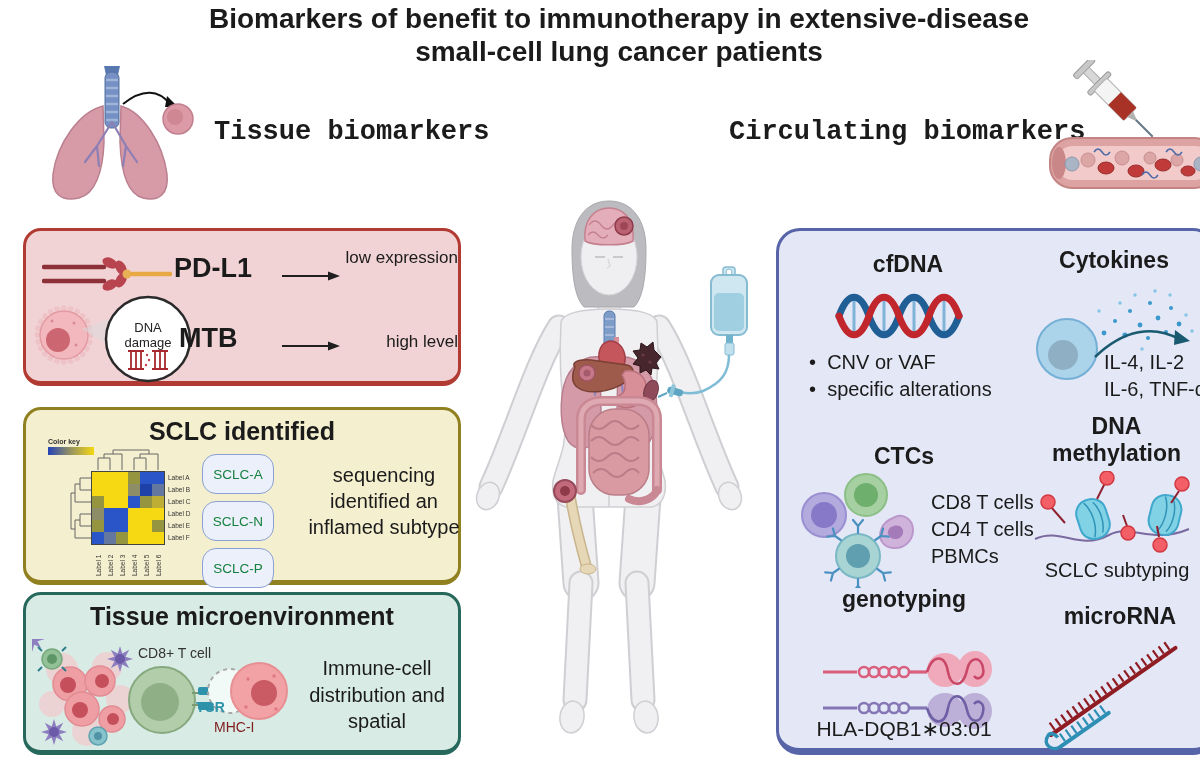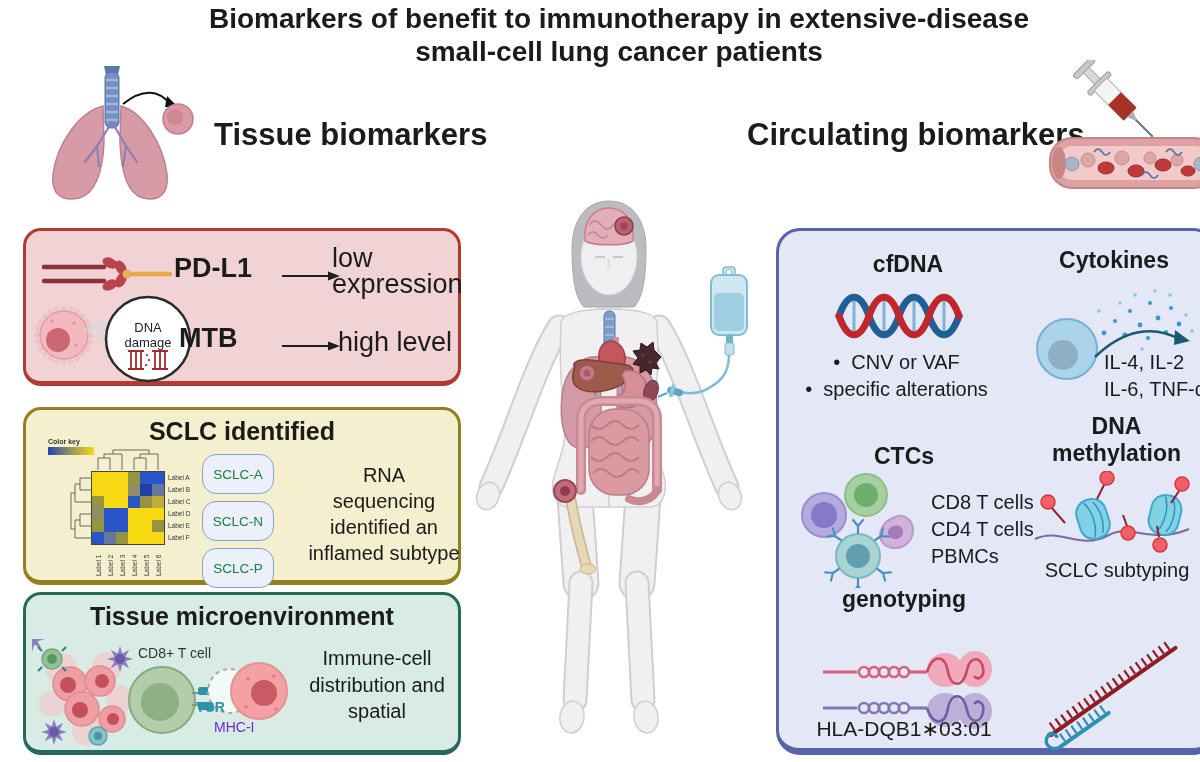--- a/index.html
+++ b/index.html
@@ -3,33 +3,33 @@
 <meta charset="utf-8">
 <style>
   * { margin:0; padding:0; box-sizing:border-box; }
   body { font-family:"Liberation Sans", sans-serif; background:#fff; }
   #fig { position:relative; width:1200px; height:762px; background:#ffffff; overflow:hidden; color:#1b1b1b;margin-left:19px; }
   .abs { position:absolute; }
   svg { display:block; }
 
   
   #main-title { left:0; right:0; top:2px; text-align:center; font-size:28px; font-weight:700; line-height:33px; }
-  .subhead { font-size:31px; font-weight:700; }
+  .subhead { font-size:27px; font-weight:700;font-family:Liberation Mono, monospace; }
   #tissue-head { left:195px; top:117px; }
-  #circ-head { left:728px; top:117px; }
+  #circ-head { left:710px; top:117px; }
 
   
   .box { position:absolute; border-radius:18px; }
   #marker-box { left:4px; top:228px; width:438px; height:158px; background:#F2D3D5; border:3px solid #B13A32; border-bottom-width:5px;padding-left:45px; }
   #subtyping-box { left:4px; top:407px; width:438px; height:178px; background:#F4EFCE; border:3px solid #91801F; border-bottom-width:5px; }
   #tme-box { left:4px; top:592px; width:438px; height:163px; background:#D8EBE5; border:3px solid #26695C; border-bottom-width:5px; }
   #circ-box { left:757px; top:228px; width:441px; height:527px; background:#E4E7F6; border:3px solid #5765A8; border-bottom-width:7px; border-radius:24px; }
 
   .big-label { font-size:27px; font-weight:700; }
-  .result { font-size:27px; line-height:26px; text-align:left; }
+  .result { font-size:17px; line-height:26px; text-align:right; }
   .box-title { left:0; right:0; text-align:center; font-size:25px; font-weight:700; }
   .feat-title { text-align:center; font-size:23px; font-weight:700; line-height:27px; }
   .body-text { font-size:20px; line-height:27px; }
 
   
   #pdl1-label { left:148px; top:22px; }
   #mtb-label  { left:153px; top:92px; }
   #res1 { left:306px; top:14px; width:126px; }
   #res2 { left:312px; top:98px; width:120px; }
   #dna-damage-text { left:87px; top:90px; width:70px; font-size:13px; line-height:14.5px; text-align:center; color:#222; }
@@ -45,26 +45,26 @@
   #hm-cols { left:52px; top:110px; display:flex; font-size:6.5px; color:#333; }
   #hm-cols div { width:12px; height:30px; writing-mode:vertical-rl; transform:rotate(180deg); display:flex; align-items:center; }
   #pills { left:176px; top:44px; width:72px; }
   #pills div { height:40px; margin-bottom:7px; border:1.5px solid #8AA0D4; border-radius:14px; background:#ECF0FB; display:flex; align-items:center; justify-content:center; font-size:13.5px; color:#15803d; }
   #sub-note { left:278px; top:52px; width:160px; font-size:20px; line-height:26px; text-align:center; }
 
   
   #tme-title { top:7px; }
   #cd8-label { left:112px; top:50px; font-size:14px; color:#333; }
   #tcr-label { left:170px; top:104px; font-size:14px; font-weight:700; color:#2E93AA; }
-  #mhc-label { left:188px; top:124px; font-size:14px; color:#6d28d9; }
-  #tme-note { left:272px; top:50px; width:158px; font-size:20px; line-height:26.5px; text-align:center; }
+  #mhc-label { left:188px; top:124px; font-size:14px; color:#7f1d1d; }
+  #tme-note { left:272px; top:60px; width:158px; font-size:20px; line-height:26.5px; text-align:center; }
 
   
   #cfdna-title { left:44px; top:20px; width:170px; }
-  #cfdna-bullets { left:5px; top:118px; width:225px; text-align:center; }
+  #cfdna-bullets { left:30px; top:118px; width:225px; }
   #cfdna-bullets div::before { content:"•\00a0\00a0"; }
   #cytokines-title { left:255px; top:16px; width:160px; }
   #il-lines { left:325px; top:118px; }
   #ctcs-title { left:40px; top:212px; width:170px; }
   #ctc-lines { left:152px; top:258px; }
   #meth-title { left:250px; top:182px; width:175px; }
   #meth-note { left:248px; top:328px; width:180px; font-size:20px; text-align:center; }
   #hla-title { left:40px; top:355px; width:170px; }
   #hla-note { left:30px; top:486px; width:190px; font-size:21px; text-align:center; }
   #mirna-title { left:260px; top:372px; width:162px; }
@@ -308,21 +308,20 @@
           <div>Label 6</div>
         </div>
     </div>
     <div class="abs" id="pills">
         <div>SCLC-A</div>
         <div>SCLC-N</div>
         <div>SCLC-P</div>
         <div>SCLC-I</div>
       </div>
     <div class="abs" id="sub-note">
-        <div>RNA</div>
         <div>sequencing</div>
         <div>identified an</div>
         <div>inflamed subtype</div>
       </div>
   </div>
 
   <div class="box" id="tme-box">
     <div class="abs box-title" id="tme-title">Tissue microenvironment</div>
     <svg class="abs" style="left:6px;top:44px" width="112" height="112" viewBox="0 0 112 112">
       <circle cx="30" cy="30" r="16" fill="#f4c9cc" opacity="0.7"></circle>
@@ -509,20 +508,21 @@
           <circle cx="55" cy="62" r="5" stroke-width="2.6"></circle>
           <circle cx="65" cy="62" r="5" stroke-width="2.6"></circle>
           <circle cx="75" cy="62" r="5" stroke-width="2.6"></circle>
           <circle cx="85" cy="62" r="5" stroke-width="2.6"></circle>
         <path d="M91,62 H108" stroke-width="3.2"></path>
         <path d="M108,62 C114,80 126,80 129,62 C132,46 144,46 148,64 C151,78 162,78 164,66 C166,57 159,53 155,58" stroke="#6f5fa5" stroke-width="2.6"></path>
       </g>
     </svg>
     <div class="abs" id="hla-note">HLA-DQB1∗03:01</div>
 
+    <div class="abs feat-title" id="mirna-title">microRNA</div>
     <svg class="abs" style="left:258px;top:408px" width="160" height="115" viewBox="0 0 160 115">
       <g transform="translate(14,96) rotate(-35)">
         <path d="M0,0 H152" stroke="#8e1c22" stroke-width="4" stroke-linecap="round"></path>
         <path d="M6,-2 V-11 M13,-2 V-11 M20,-2 V-11 M27,-2 V-11 M34,-2 V-11 M41,-2 V-11 M48,-2 V-11 M55,-2 V-11 M62,-2 V-11 M69,-2 V-11 M76,-2 V-11 M83,-2 V-11 M90,-2 V-11 M97,-2 V-11 M104,-2 V-11 M111,-2 V-11 M118,-2 V-11 M125,-2 V-11 M132,-2 V-11 M139,-2 V-11 M146,-2 V-11" stroke="#8e1c22" stroke-width="2.2"></path>
         <path d="M2,15 H60" stroke="#2e8fb4" stroke-width="4" stroke-linecap="round"></path>
         <path d="M8,13 V4 M15,13 V4 M22,13 V4 M29,13 V4 M36,13 V4 M43,13 V4 M50,13 V4 M57,13 V4" stroke="#2e8fb4" stroke-width="2.2"></path>
         <path d="M2,15 C-10,15 -12,2 -3,-1 C1,-3 4,1 4,6" stroke="#2e8fb4" stroke-width="3.5" fill="none"></path>
       </g>
     </svg>
   </div>

